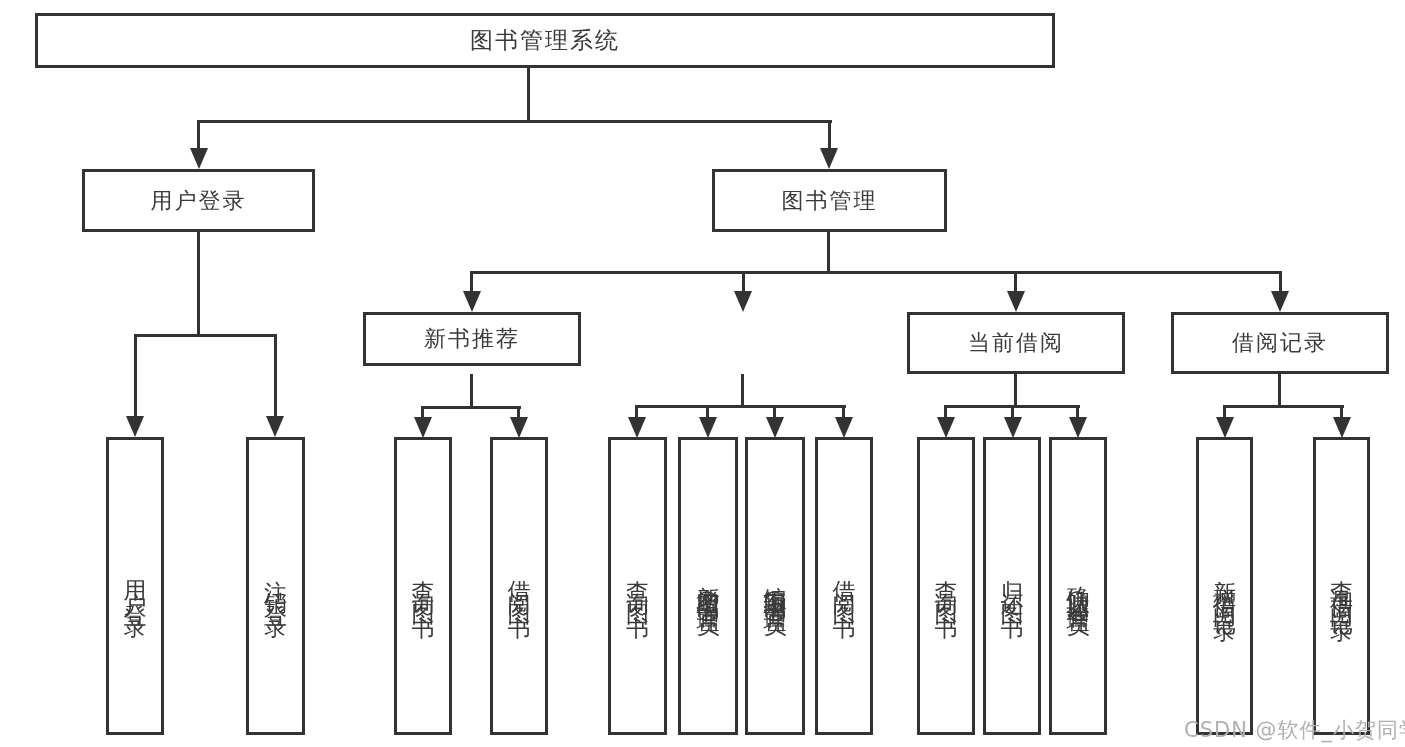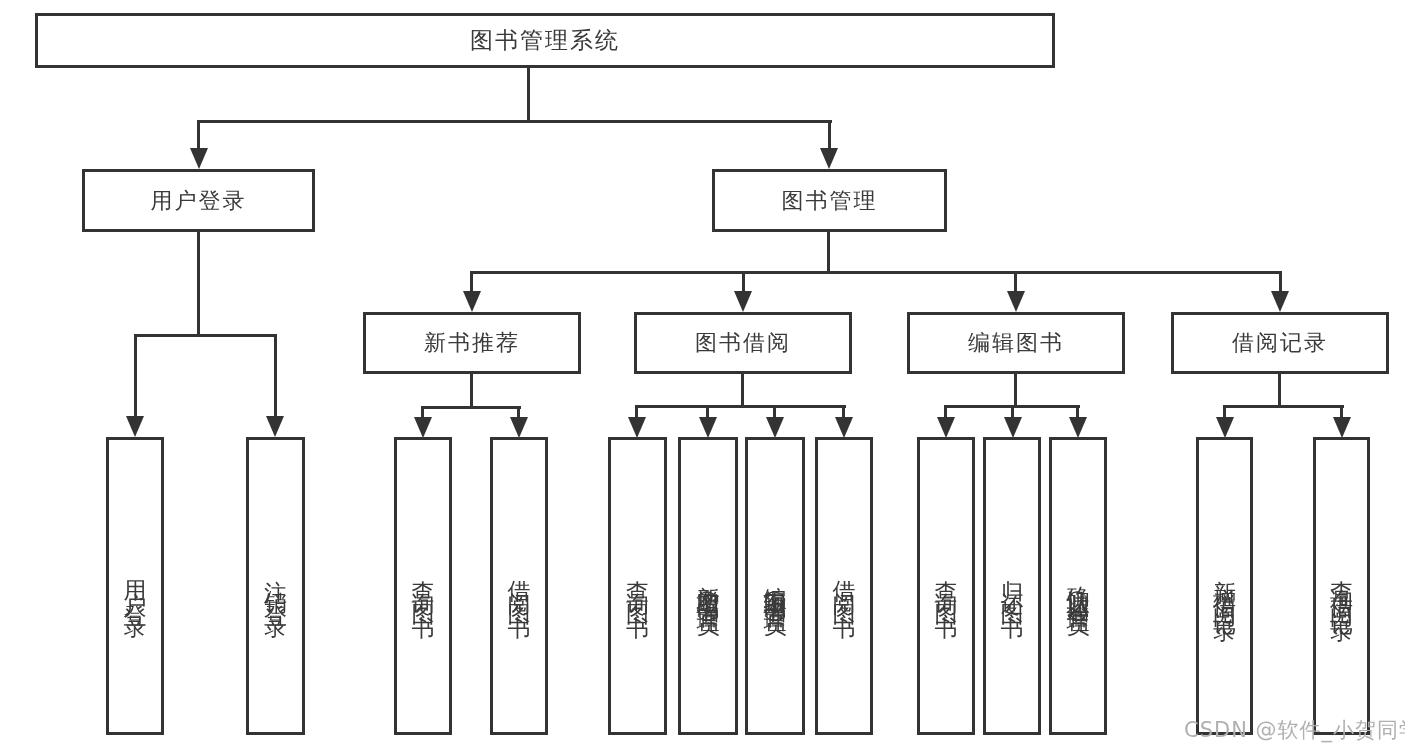--- a/index.html
+++ b/index.html
@@ -65,23 +65,22 @@
   <div class="hl" style="left:470px;top:271px;width:812px;"></div>
   <div class="vl" style="left:470px;top:271px;height:22px;"></div>
   <div class="ar" style="left:463px;top:291px;"></div>
   <div class="vl" style="left:742px;top:271px;height:22px;"></div>
   <div class="ar" style="left:734px;top:291px;"></div>
   <div class="vl" style="left:1014px;top:271px;height:22px;"></div>
   <div class="ar" style="left:1007px;top:291px;"></div>
   <div class="vl" style="left:1279px;top:271px;height:22px;"></div>
   <div class="ar" style="left:1271px;top:291px;"></div>
 
-  <div class="box" style="left:363px;top:312px;width:218px;height:62px;text-align:center;">新书推荐</div>
-  <div class="box" style="left:634px;top:312px;width:218px;height:62px;">图书借阅</div>
-  <div class="box" style="left:907px;top:312px;width:218px;height:62px;">编辑图书</div>
+  <div class="box" style="left:363px;top:312px;width:218px;height:54px;text-align:center;">新书推荐</div>
+  <div class="box" style="left:907px;top:312px;width:218px;height:62px;">当前借阅</div>
   <div class="box" style="left:1171px;top:312px;width:218px;height:62px;">借阅记录</div>
 
   <div class="vl" style="left:470px;top:374px;height:34px;"></div>
   <div class="hl" style="left:421px;top:406px;width:100px;"></div>
   <div class="vl" style="left:421px;top:406px;height:13px;"></div>
   <div class="ar" style="left:414px;top:417px;"></div>
   <div class="vl" style="left:517px;top:406px;height:13px;"></div>
   <div class="ar" style="left:510px;top:417px;"></div>
 
   <div class="vl" style="left:741px;top:374px;height:33px;"></div>

